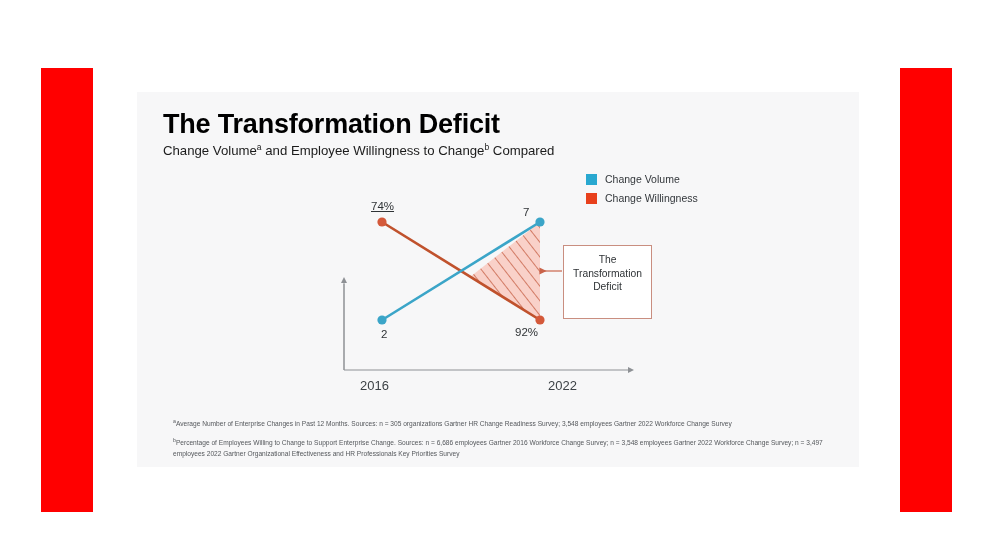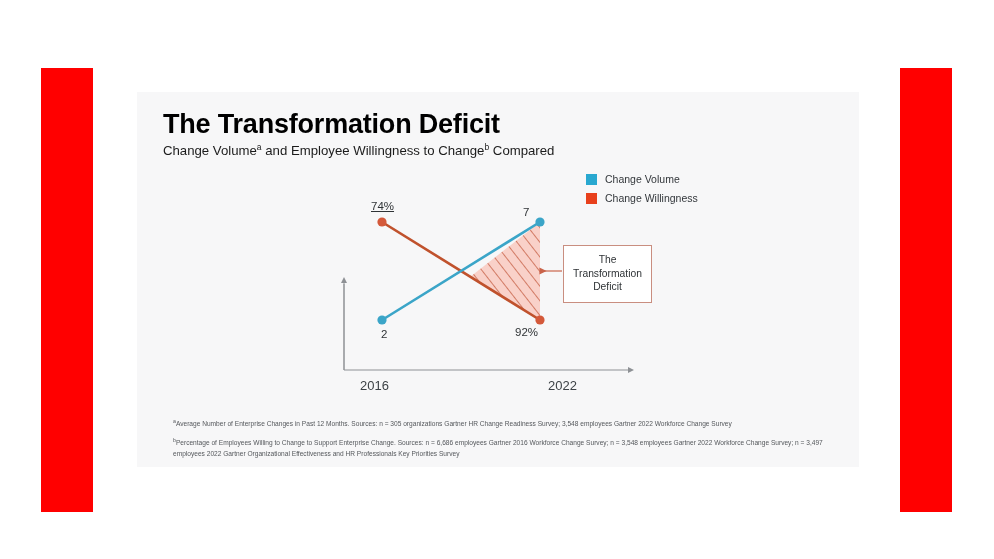--- a/index.html
+++ b/index.html
@@ -114,21 +114,21 @@
   .lbl-2   { left: 218px; top: 158px; }
   .lbl-10  { left: 360px; top: 36px; }
   .lbl-43  { left: 352px; top: 156px; }
 
   
   .callout {
     position: absolute;
     left: 400px;
     top: 75px;
     width: 79px;
-    padding: 7px 4px 8px;
+    padding: 7px 4px 24px;
     border: 1px solid #c98e80;
     background: #ffffff;
     text-align: center;
     font-size: 10.3px;
     line-height: 1.32;
     color: #2f3336;
   }
 
   
   .footnotes {

